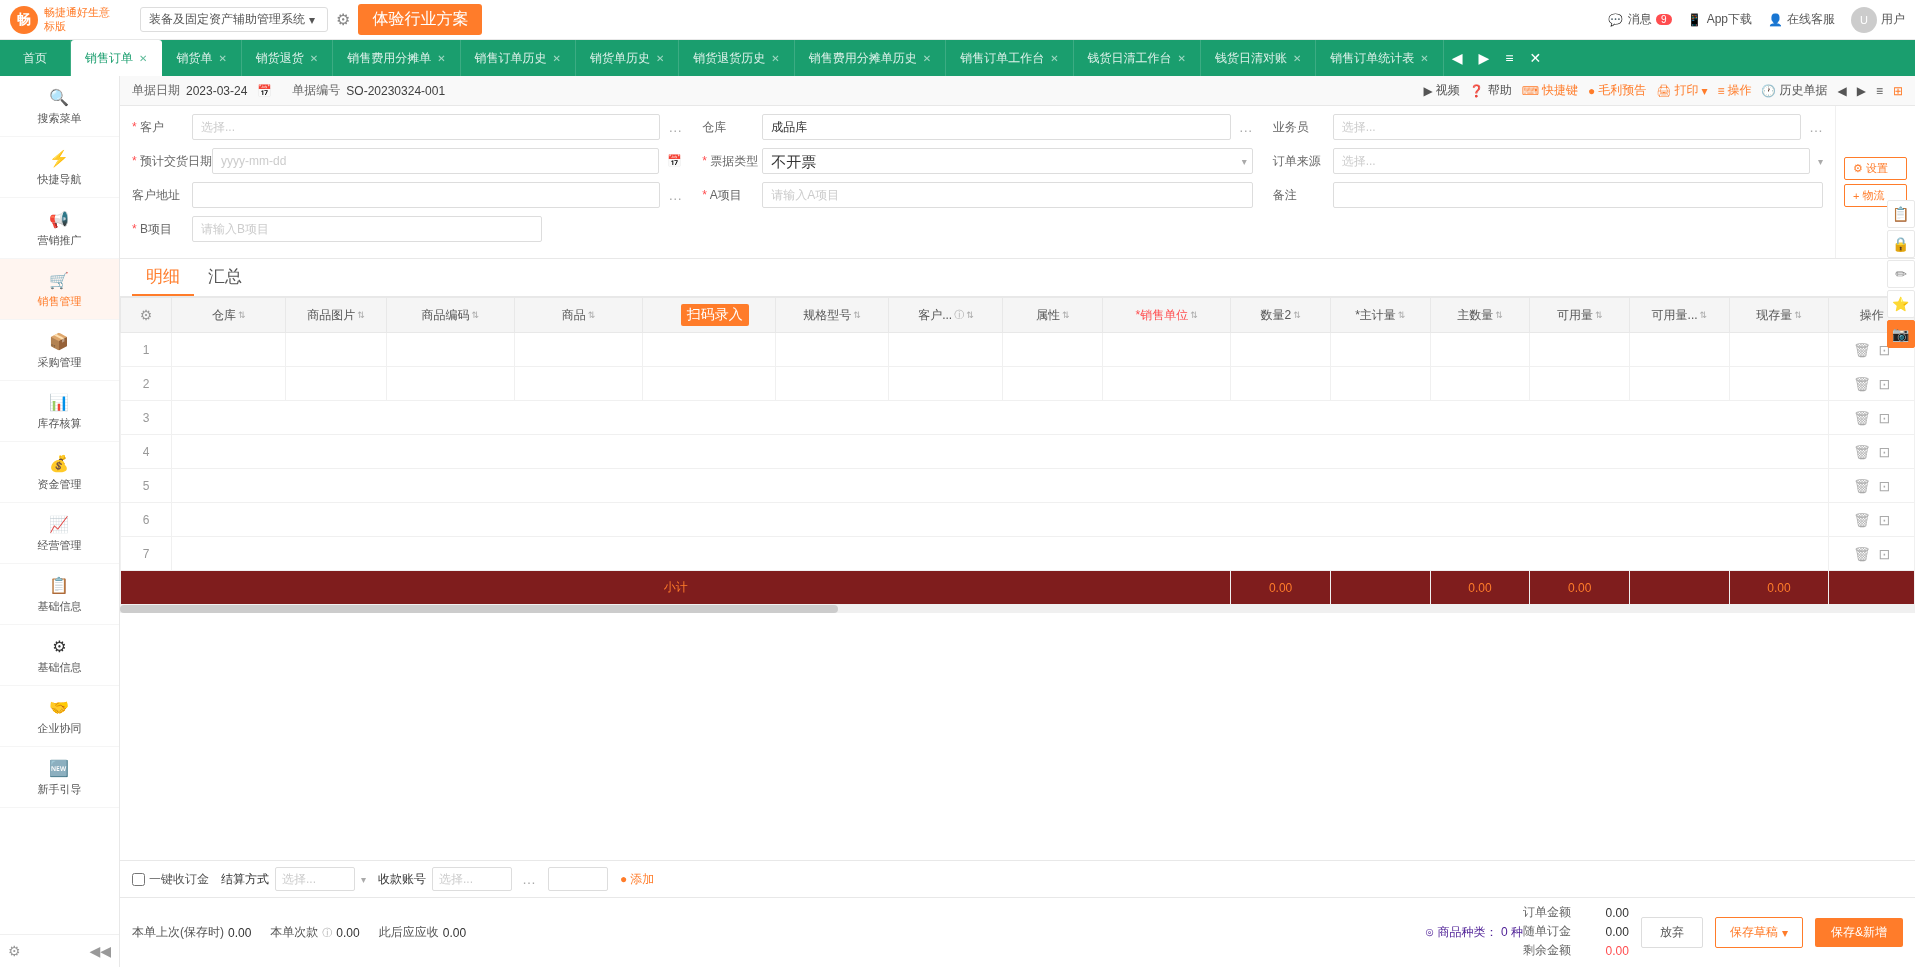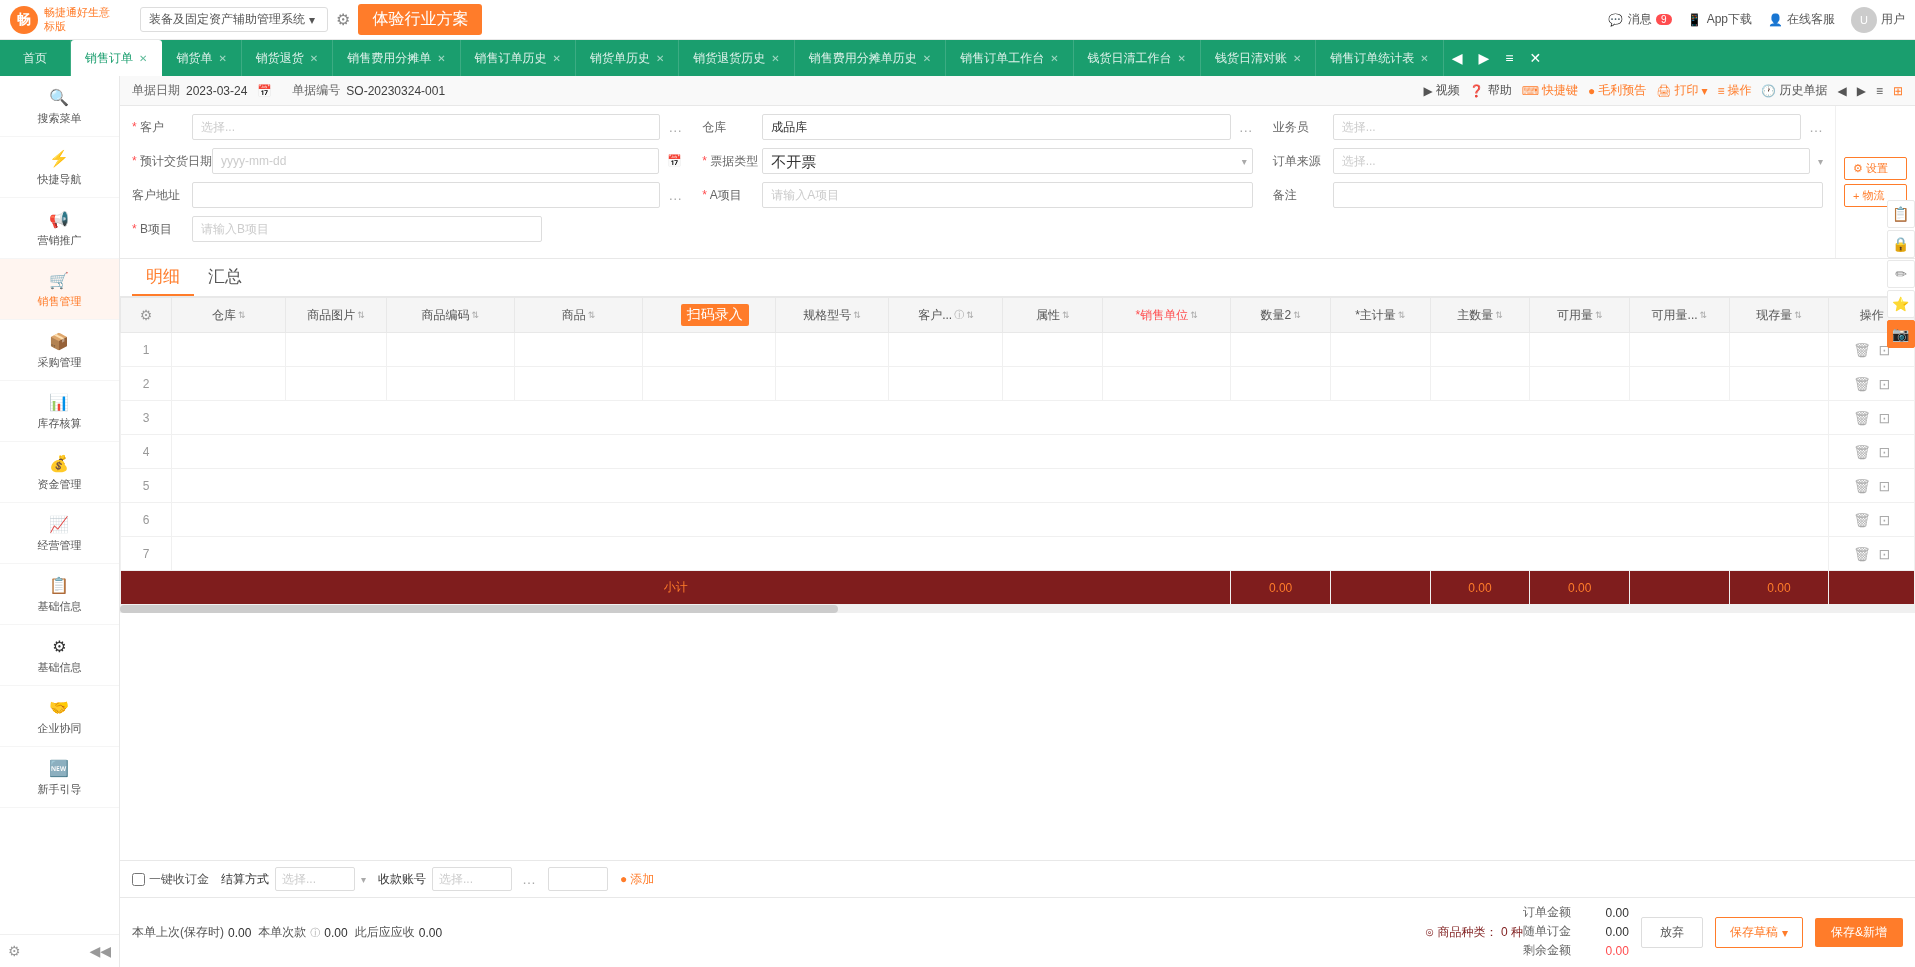--- a/index.html
+++ b/index.html
@@ -95,33 +95,33 @@
     .footer-area { background: #fff; border-top: 1px solid #e8e8e8; padding: 6px 12px; }
     .footer-top { display: flex; align-items: center; gap: 12px; margin-bottom: 0; }
     .checkbox-item { display: flex; align-items: center; gap: 4px; font-size: 12px; color: #555; cursor: pointer; }
     .footer-field { display: flex; align-items: center; gap: 6px; font-size: 12px; }
     .footer-input { border: 1px solid #ddd; border-radius: 2px; padding: 2px 6px; font-size: 12px; height: 24px; width: 80px; outline: none; }
     .footer-input::placeholder { color: #ccc; }
     .add-btn { color: #ff7c2a; cursor: pointer; display: flex; align-items: center; gap: 3px; font-size: 12px; }
 
     
     .bottom-bar { display: flex; align-items: center; background: #fff; border-top: 1px solid #e8e8e8; padding: 6px 12px; }
-    .bottom-stats { display: flex; align-items: flex-end; gap: 7px; font-size: 12px; color: #555; flex: 1; }
+    .bottom-stats { display: flex; align-items: flex-end; gap: 19px; font-size: 12px; color: #555; flex: 1; }
     .bottom-stat-item { display: flex; align-items: center; gap: 4px; }
     .bottom-stat-value { color: #333; }
     .bottom-right { display: flex; align-items: center; gap: 12px; }
     .bottom-order-info { font-size: 12px; text-align: right; }
     .order-info-row { display: flex; justify-content: flex-end; align-items: center; gap: 8px; margin-bottom: 2px; }
     .order-info-label { color: #666; }
     .order-info-value { color: #333; min-width: 50px; text-align: right; }
     .order-info-value.red { color: #ff4d4f; }
     .btn-discard { border: 1px solid #ddd; background: #fff; color: #555; border-radius: 2px; padding: 6px 18px; font-size: 12px; cursor: pointer; }
     .btn-save-draft { border: 1px solid #ff7c2a; background: #fff; color: #ff7c2a; border-radius: 2px; padding: 6px 14px; font-size: 12px; cursor: pointer; display: flex; align-items: center; gap: 4px; }
     .btn-save-new { background: #ff7c2a; color: #fff; border: none; border-radius: 2px; padding: 6px 16px; font-size: 12px; cursor: pointer; }
-    .sku-count { font-size: 12px; color: #7f1d1d; }
+    .sku-count { font-size: 12px; color: #4c1d95; }
 
     
     .right-fixed { position: fixed; right: 0; top: 200px; display: flex; flex-direction: column; gap: 2px; z-index: 50; }
     .right-icon-btn { width: 28px; height: 28px; background: #fff; border: 1px solid #e8e8e8; display: flex; align-items: center; justify-content: center; cursor: pointer; color: #888; font-size: 14px; border-radius: 2px; }
 
     .scrollbar-area { height: 8px; background: #f0f0f0; overflow: hidden; }
     .scrollbar-thumb { width: 40%; height: 8px; background: #ccc; border-radius: 4px; }
 
     .form-section { display: flex; }
     .form-main { flex: 1; }

